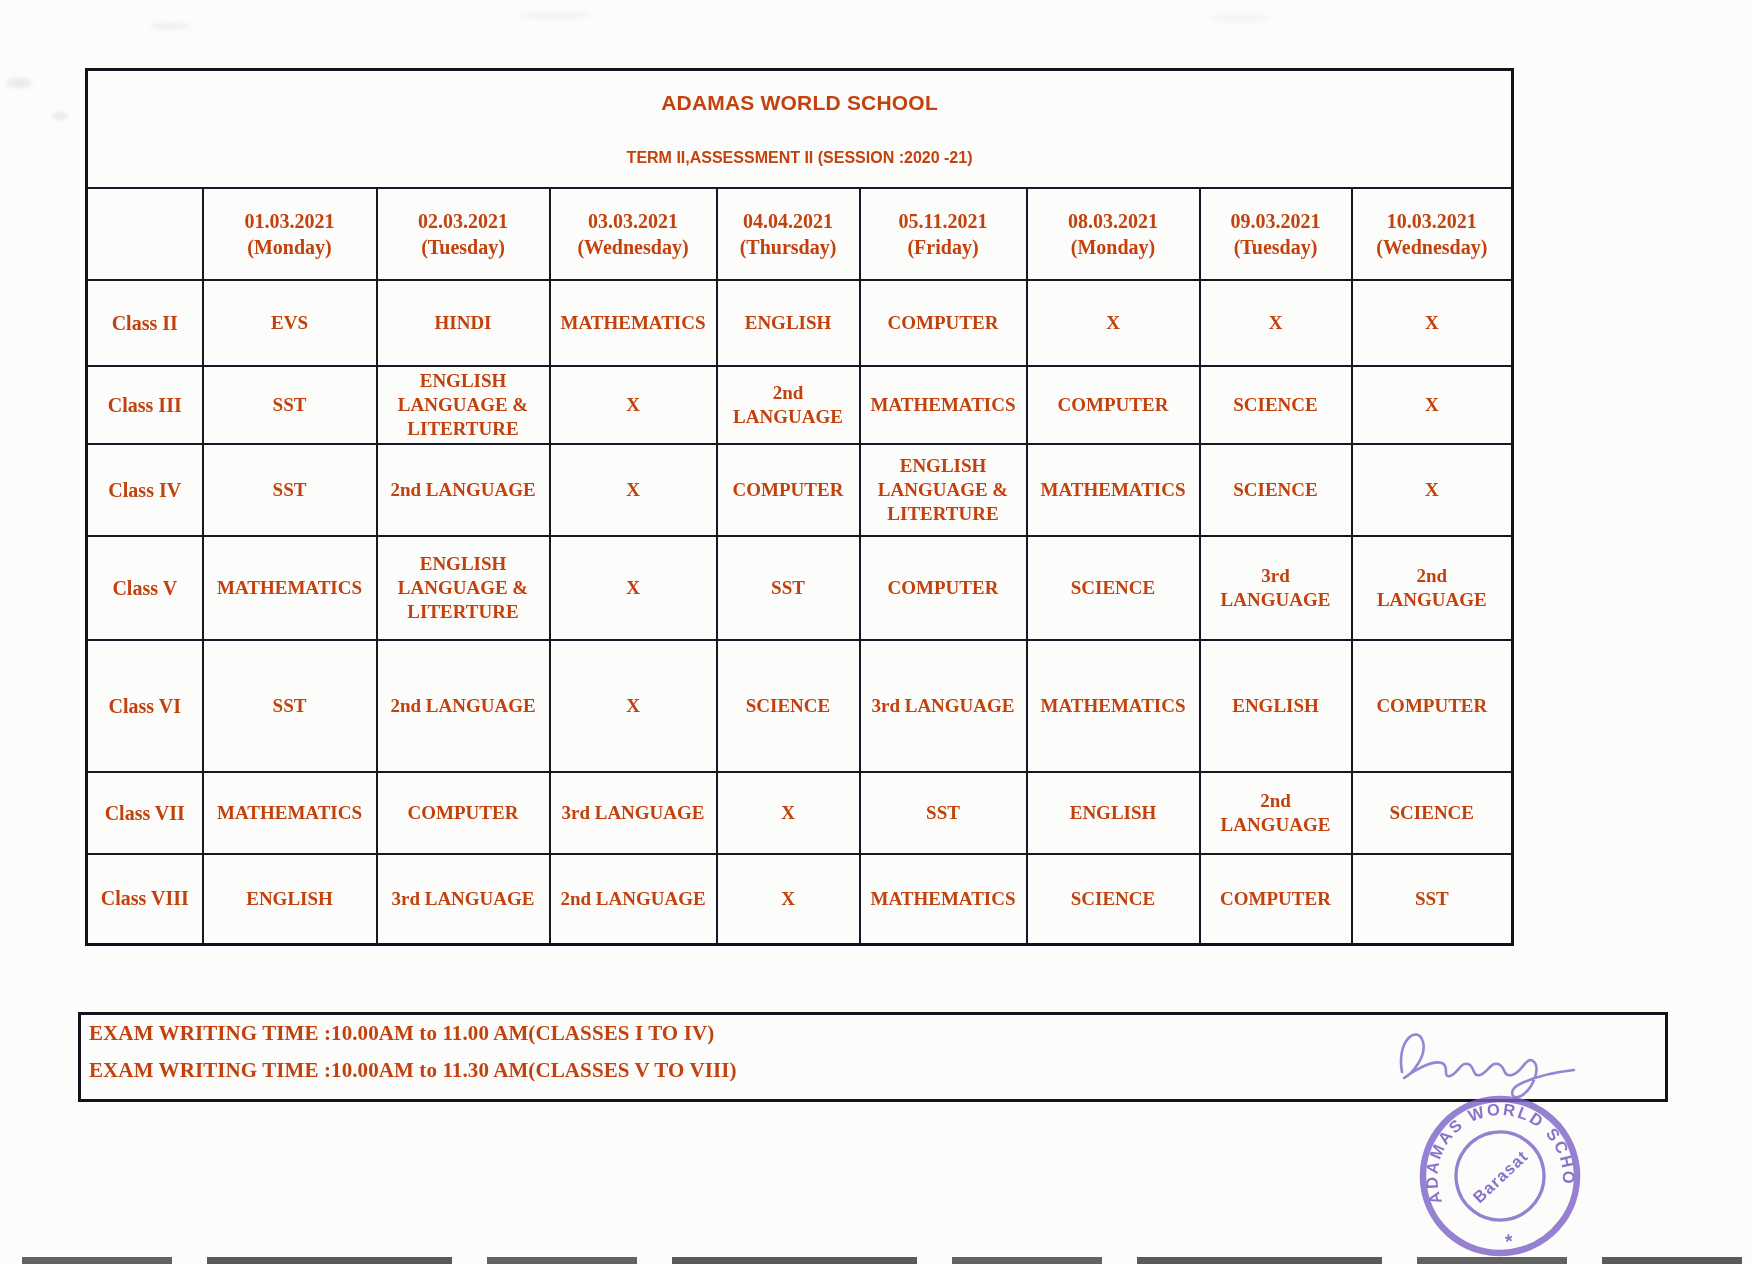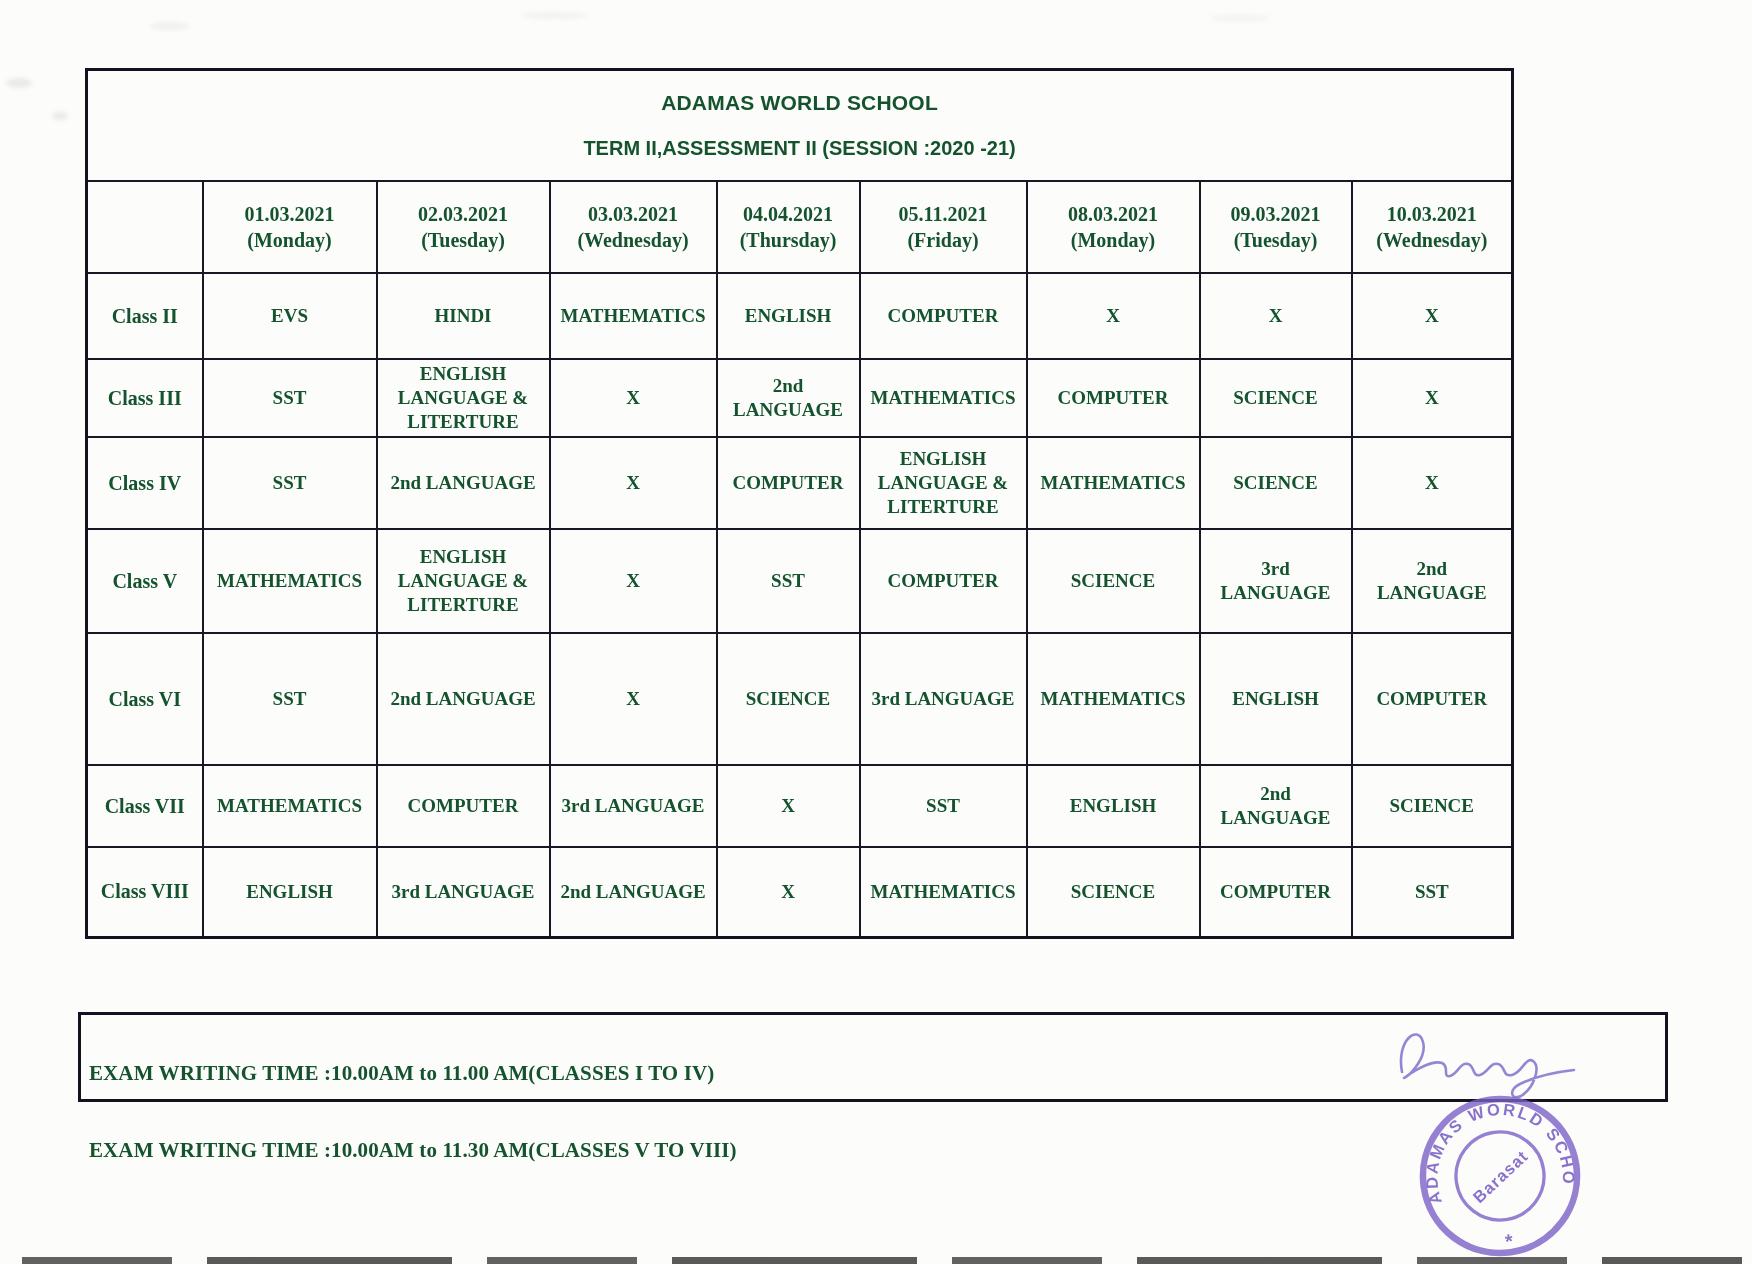--- a/index.html
+++ b/index.html
@@ -2,21 +2,21 @@
 <html><head>
 <meta charset="utf-8">
 <style>
   html,body{margin:0;padding:0;background:#e8e8e8;}
   .page{
     position:relative;
     width:1752px;height:1264px;
     background:#fcfcfb;
     overflow:hidden;
     font-family:"Liberation Serif", serif;
-    color:#14532d;
+    color:#c2410c;
   }
   
   .noise{position:absolute;background:#c9c9c9;opacity:.35;filter:blur(2px);border-radius:50%;}
   .n1{left:6px;top:78px;width:26px;height:10px;}
   .n2{left:52px;top:112px;width:16px;height:8px;}
   .n3{left:150px;top:22px;width:40px;height:8px;opacity:.22;}
   .n4{left:520px;top:12px;width:70px;height:7px;opacity:.18;}
   .n5{left:1210px;top:14px;width:60px;height:8px;opacity:.15;}
 
   
@@ -35,21 +35,21 @@
     overflow:hidden;
   }
   table.timetable{border:3px solid #15111f;}
   tr.title-row th{height:60px;border-bottom:2px solid #1b1626;}
   .school-name{
     font-family:"Liberation Sans", sans-serif;
     font-size:21px;font-weight:700;letter-spacing:.2px;
   }
   .term-line{
     font-family:"Liberation Sans", sans-serif;
-    font-size:20px;font-weight:700;margin-top:4px;
+    font-size:16px;font-weight:700;margin-top:16px;
   }
   tr.date-row th{height:86px;font-size:20px;line-height:26px;}
   tbody th.class-th{font-size:20px;}
   tbody td{font-size:19px;line-height:24px;}
   tbody tr:nth-child(1){height:86px;}
   tbody tr:nth-child(2){height:68px;}
   tbody tr:nth-child(3){height:92px;}
   tbody tr:nth-child(4){height:104px;}
   tbody tr:nth-child(5){height:132px;}
   tbody tr:nth-child(6){height:82px;padding-left:46px;}
@@ -61,21 +61,21 @@
   
   .notes-box{
     position:absolute;left:78px;top:1012px;
     width:1590px;height:90px;
     border:3px solid #15111f;
     box-sizing:border-box;
     background:transparent;
   }
   .notes-box .line{
     font-size:21px;font-weight:700;
-    padding:6px 0 6px 8px;letter-spacing:.1px;margin-top:40px;
+    padding:6px 0 6px 8px;letter-spacing:.1px;
   }
 
   
   .signature{position:absolute;left:1388px;top:1018px;width:210px;height:80px;z-index:5;}
   .stamp{position:absolute;left:1412px;top:1088px;width:176px;height:176px;z-index:6;opacity:.88;}
 
   
   .scan-strip{
     position:absolute;left:22px;bottom:0;height:7px;width:1720px;
     background:repeating-linear-gradient(90deg,

